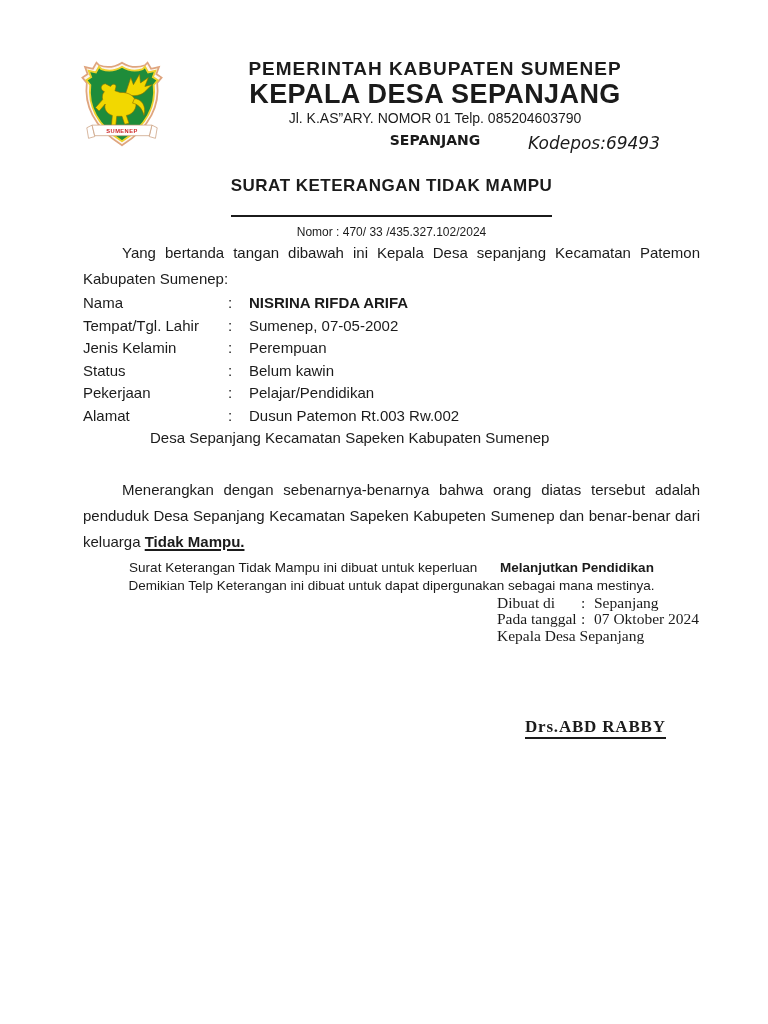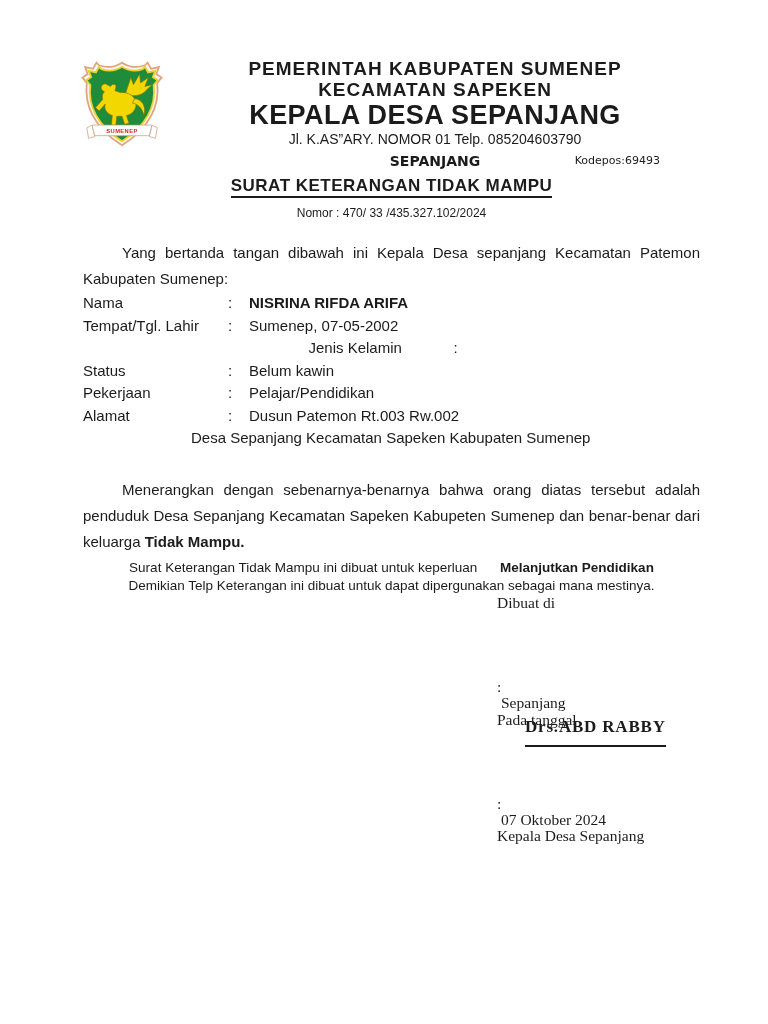--- a/index.html
+++ b/index.html
@@ -16,64 +16,64 @@
 
   
   .letterhead { position:absolute; top:58px; left:0; width:632px; }
   .logo { position:absolute; left:76px; top:2px; width:92px; height:88px; }
   .lh-text { margin-left:170px; width:530px; text-align:center; }
   .lh1, .lh2 { font-weight:bold; font-size:19px; line-height:21px; letter-spacing:1px; }
   .lh3 { font-weight:bold; font-size:27px; line-height:28px; letter-spacing:0.4px; margin-top:1px; }
   .lh-addr { font-family:Liberation Sans, sans-serif; font-size:14px; line-height:17px; margin-top:2px; }
   .lh-last { position:relative; margin-top:4px; height:17px; }
   .lh-city { font-family:"DejaVu Sans", sans-serif; font-weight:bold; font-size:14px; }
-  .lh-postal { position:absolute; right:40px; top:2px; font-family:"DejaVu Sans", sans-serif; font-size:11px; }
+  .lh-postal { position:absolute; right:40px; top:2px; font-family:"DejaVu Sans", sans-serif; font-size:17px;font-style:italic; }
 
   
   .title-block { position:absolute; top:176px; left:83px; width:617px; text-align:center; }
   .doc-title {
     display:inline-block; font-weight:bold; font-size:17px; letter-spacing:0.5px;
-    border-bottom:2px solid #1b1b1b; padding-bottom:0;
+    border-bottom:2px solid #1b1b1b; padding-bottom:19px;
   }
   .doc-number { font-size:12px; margin-top:8px; }
 
   
   .body-block { position:absolute; top:240px; left:83px; width:617px; font-size:15px; }
   .para { text-align:justify; text-indent:39px; line-height:26px; }
 
   .fields { margin-top:0px; }
-  .f-row { display:flex; line-height:22.5px;justify-content:center; }
+  .f-row { display:flex; line-height:22.5px; }
   .f-label { width:145px; flex:0 0 145px; }
   .f-colon { width:21px; flex:0 0 21px; }
   .f-value { flex:1; }
   .f-value.bold { font-weight:bold; }
-  .f-value2 { margin-left:108px; line-height:22.5px; }
+  .f-value2 { margin-left:67px; line-height:22.5px; }
 
   .para2 { margin-top:27px; }
-  .emph { font-weight:bold; text-decoration-thickness:2px; text-underline-offset:2px; }
+  .emph { font-weight:bold; text-decoration:underline; text-decoration-thickness:2px; text-underline-offset:2px; }
 
   .purpose-block { text-align:center; font-size:13.5px; line-height:18px; margin-top:4px; }
   .purpose-bold { font-weight:bold;margin-left:19px; }
 
   
   .sig-block {
     position:absolute; top:595px; left:497px;
     font-family:"Liberation Serif", serif; font-size:15.5px; line-height:16.3px;
     white-space:nowrap;
   }
-  .sig-row { display:flex;flex-direction:column; }
+  .sig-row { display:flex; }
   .sig-label { width:84px; flex:0 0 84px; }
   .sig-colon { width:9px; flex:0 0 9px; }
   .sig-val { margin-left:4px; }
 
   .sig-name {
     position:absolute; top:717px; left:525px;
     font-family:"Liberation Serif", serif; font-size:17px; font-weight:bold;
     letter-spacing:0.8px; white-space:nowrap;
-    border-bottom:2px solid #1b1b1b; padding-bottom:8px;
+    border-bottom:2px solid #1b1b1b; padding-bottom:0px;
   }
 </style>
 </head>
 <body>
 
 <div class="page">
 
   <div class="letterhead">
     <svg class="logo" viewBox="0 0 100 100" xmlns="http://www.w3.org/2000/svg">
 
@@ -89,21 +89,20 @@
 
       <g>
         <polygon points="10,77 16,74 19,87 12,89" fill="#ffffff" stroke="#c79a78" stroke-width="0.8"></polygon>
         <polygon points="90,77 84,74 81,87 88,89" fill="#ffffff" stroke="#c79a78" stroke-width="0.8"></polygon>
         <polygon points="16,74 84,74 81,86 19,86" fill="#ffffff" stroke="#c79a78" stroke-width="0.8"></polygon>
         <text x="50" y="82.5" text-anchor="middle" font-size="6.5" font-weight="bold" letter-spacing="0.5" fill="#cc2222" font-family="Liberation Sans, sans-serif">SUMENEP</text>
       </g>
     </svg>
     <div class="lh-text">
       <div class="lh1">PEMERINTAH KABUPATEN SUMENEP</div>
-      <div class="lh2">KECAMATAN SAPEKEN</div>
       <div class="lh3">KEPALA DESA SEPANJANG</div>
       <div class="lh-addr">Jl. K.AS”ARY. NOMOR 01 Telp. 085204603790</div>
       <div class="lh-last">
         <span class="lh-city">SEPANJANG</span>
         <span class="lh-postal">Kodepos:69493</span>
       </div>
     </div>
   </div>
 
   <div class="title-block">
@@ -121,20 +120,21 @@
         <span class="f-value bold">NISRINA RIFDA ARIFA</span>
       </div>
       <div class="f-row">
         <span class="f-label">Tempat/Tgl. Lahir</span>
         <span class="f-colon">:</span>
         <span class="f-value">Sumenep, 07-05-2002</span>
       </div>
       <div class="f-row">
         <span class="f-label">Jenis Kelamin</span>
         <span class="f-colon">:</span>
+        <span class="f-value">Perempuan</span>
       </div>
       <div class="f-row">
         <span class="f-label">Status</span>
         <span class="f-colon">:</span>
         <span class="f-value">Belum kawin</span>
       </div>
       <div class="f-row">
         <span class="f-label">Pekerjaan</span>
         <span class="f-colon">:</span>
         <span class="f-value">Pelajar/Pendidikan</span>

